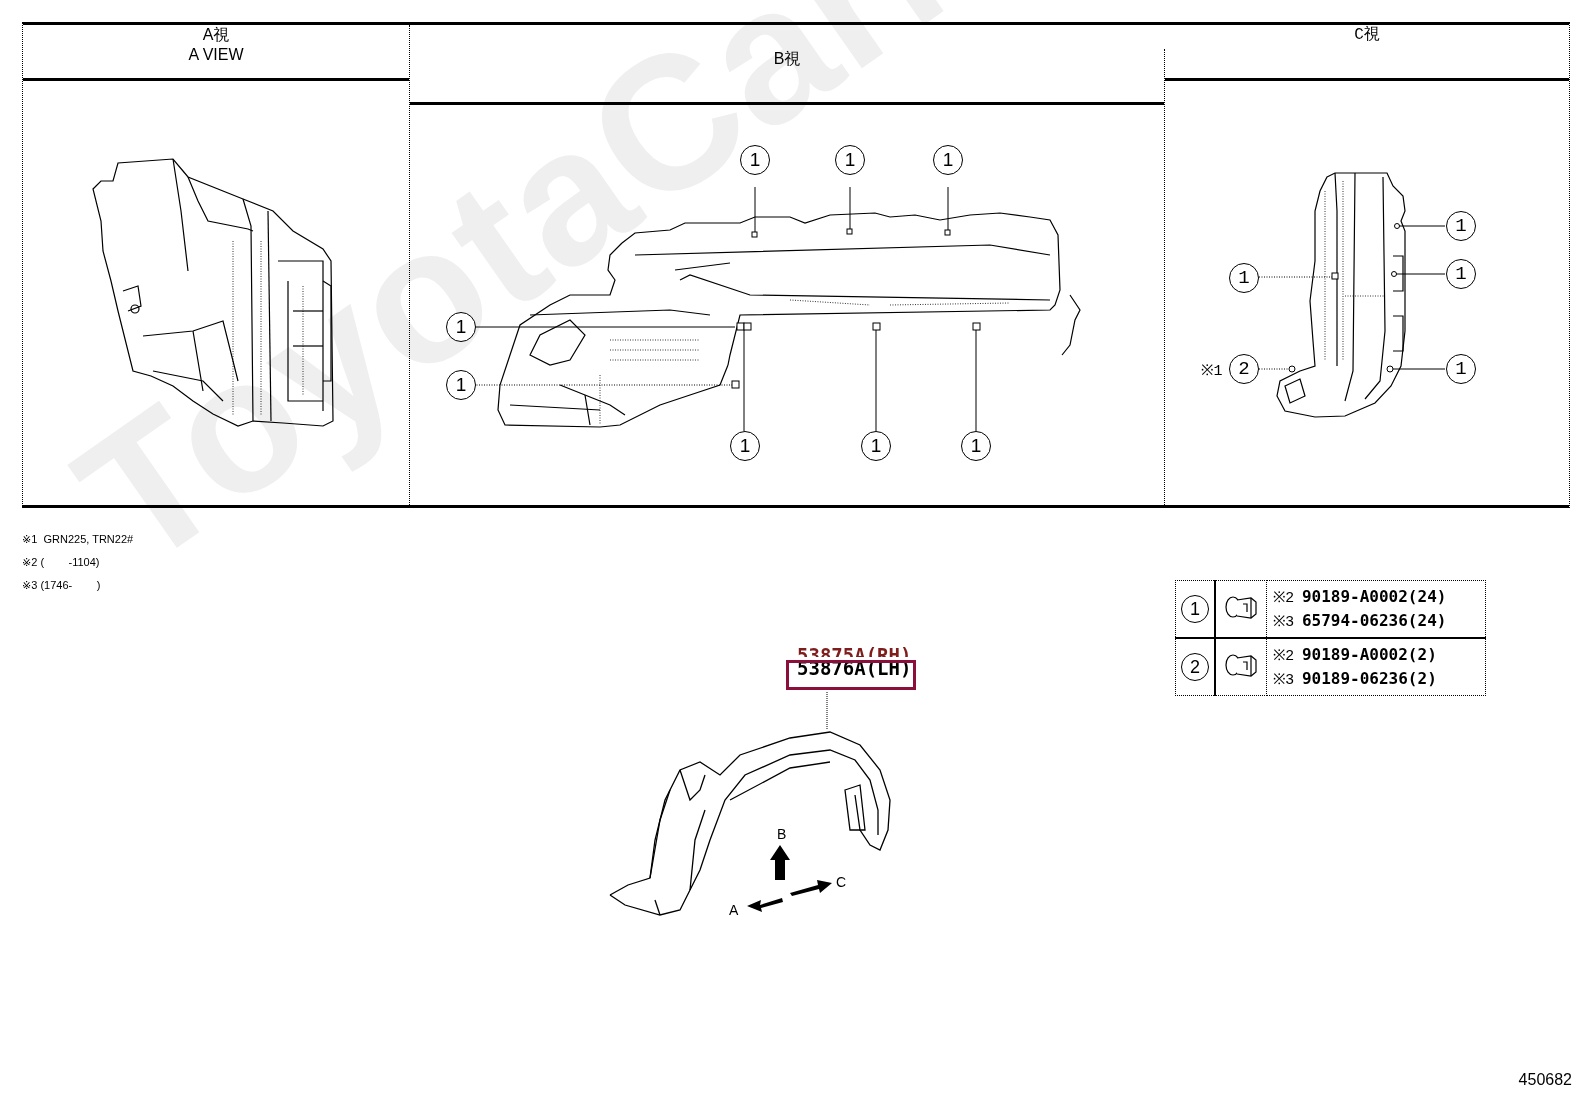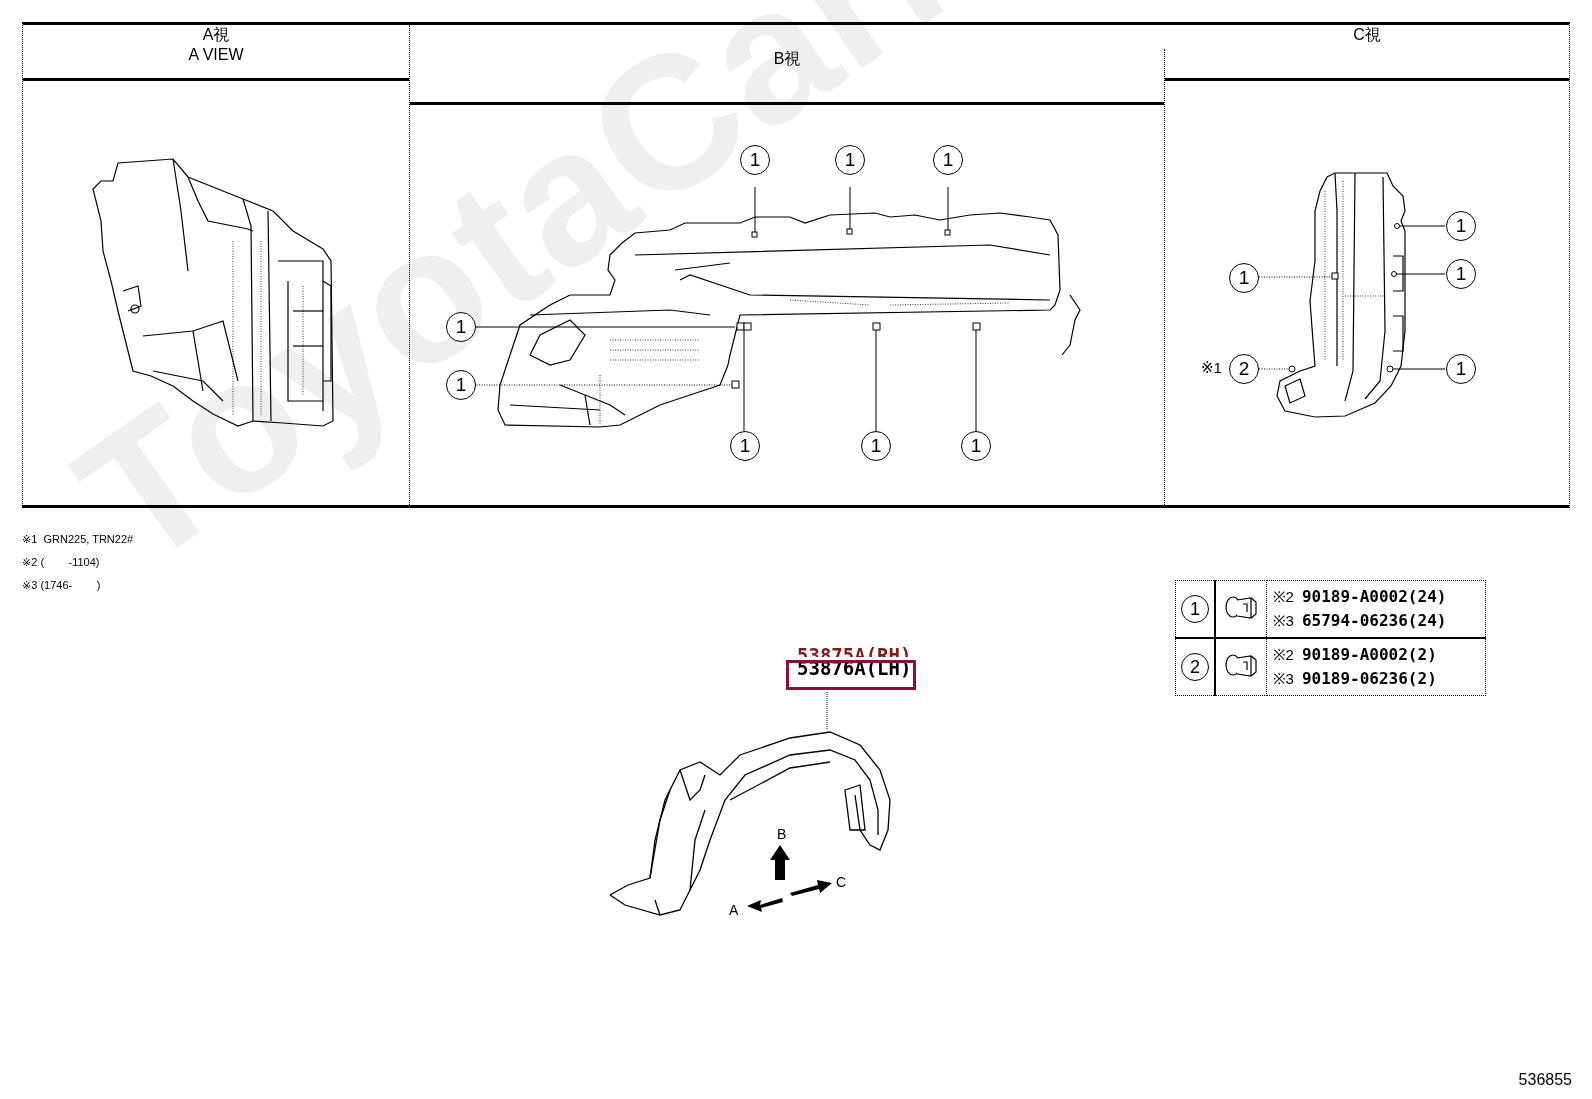--- a/index.html
+++ b/index.html
@@ -11,21 +11,21 @@
                font-family: "Liberation Sans", sans-serif; }
   .views { position: absolute; left: 22px; top: 22px; width: 1548px; height: 486px;
            border-top: 3px solid #000; border-bottom: 3px solid #000;
            border-left: 1px dotted #000; border-right: 1px dotted #000;
            display: flex; z-index: 1; box-sizing: border-box; }
   .view { position: relative; border-right: 1px dotted #000; display: flex; flex-direction: column; }
   .view:last-child { border-right: none; }
   .view-head { height: 56px; border-bottom: 3px solid #000; text-align: center;
                font-size: 16px; line-height: 20px; box-sizing: border-box; }
   .view-body { flex: 1; position: relative; }
-  .view-a { width: 387px; } .view-b { width: 756px; margin-top: 24px; } .view-c { width: 405px; }
+  .view-a { width: 387px; } .view-b { width: 756px; margin-top: 24px; } .view-c { width: 405px; font-family: Liberation Mono, monospace; }
   svg { position: absolute; left: 0; top: 0; overflow: visible; }
   .callout { position: absolute; width: 28px; height: 28px; border: 1.5px solid #000; border-radius: 50%;
              background: #fff; font-size: 19px; line-height: 28px; text-align: center;
              box-sizing: content-box; z-index: 3; }
   .notes { position: absolute; left: 22px; top: 528px; font-size: 11px; line-height: 23px; z-index: 1; }
   .notes .row { white-space: pre; }
   .legend { position: absolute; left: 1175px; top: 580px; border-collapse: collapse; z-index: 1;
             border: 1px dotted #000; }
   .legend td { border: 1px dotted #000; padding: 0; vertical-align: middle; }
   .legend tr + tr td { border-top: 2px solid #000; }
@@ -253,13 +253,13 @@
   <g fill="#000">
     <polygon points="775,880 775,860 770,860 780,845 790,860 785,860 785,880"></polygon>
     <polygon points="790,893 818,885 817,880 832,883 820,893 819,889 792,896"></polygon>
     <polygon points="782,898 760,905 761,900 747,906 762,912 761,908 783,902"></polygon>
   </g>
 </svg>
 <div class="dir" style="left:777px;top:826px">B</div>
 <div class="dir" style="left:836px;top:874px">C</div>
 <div class="dir" style="left:729px;top:902px">A</div>
 
-<div class="docnum">536855</div>
+<div class="docnum">450682</div>
 
 </body></html>

